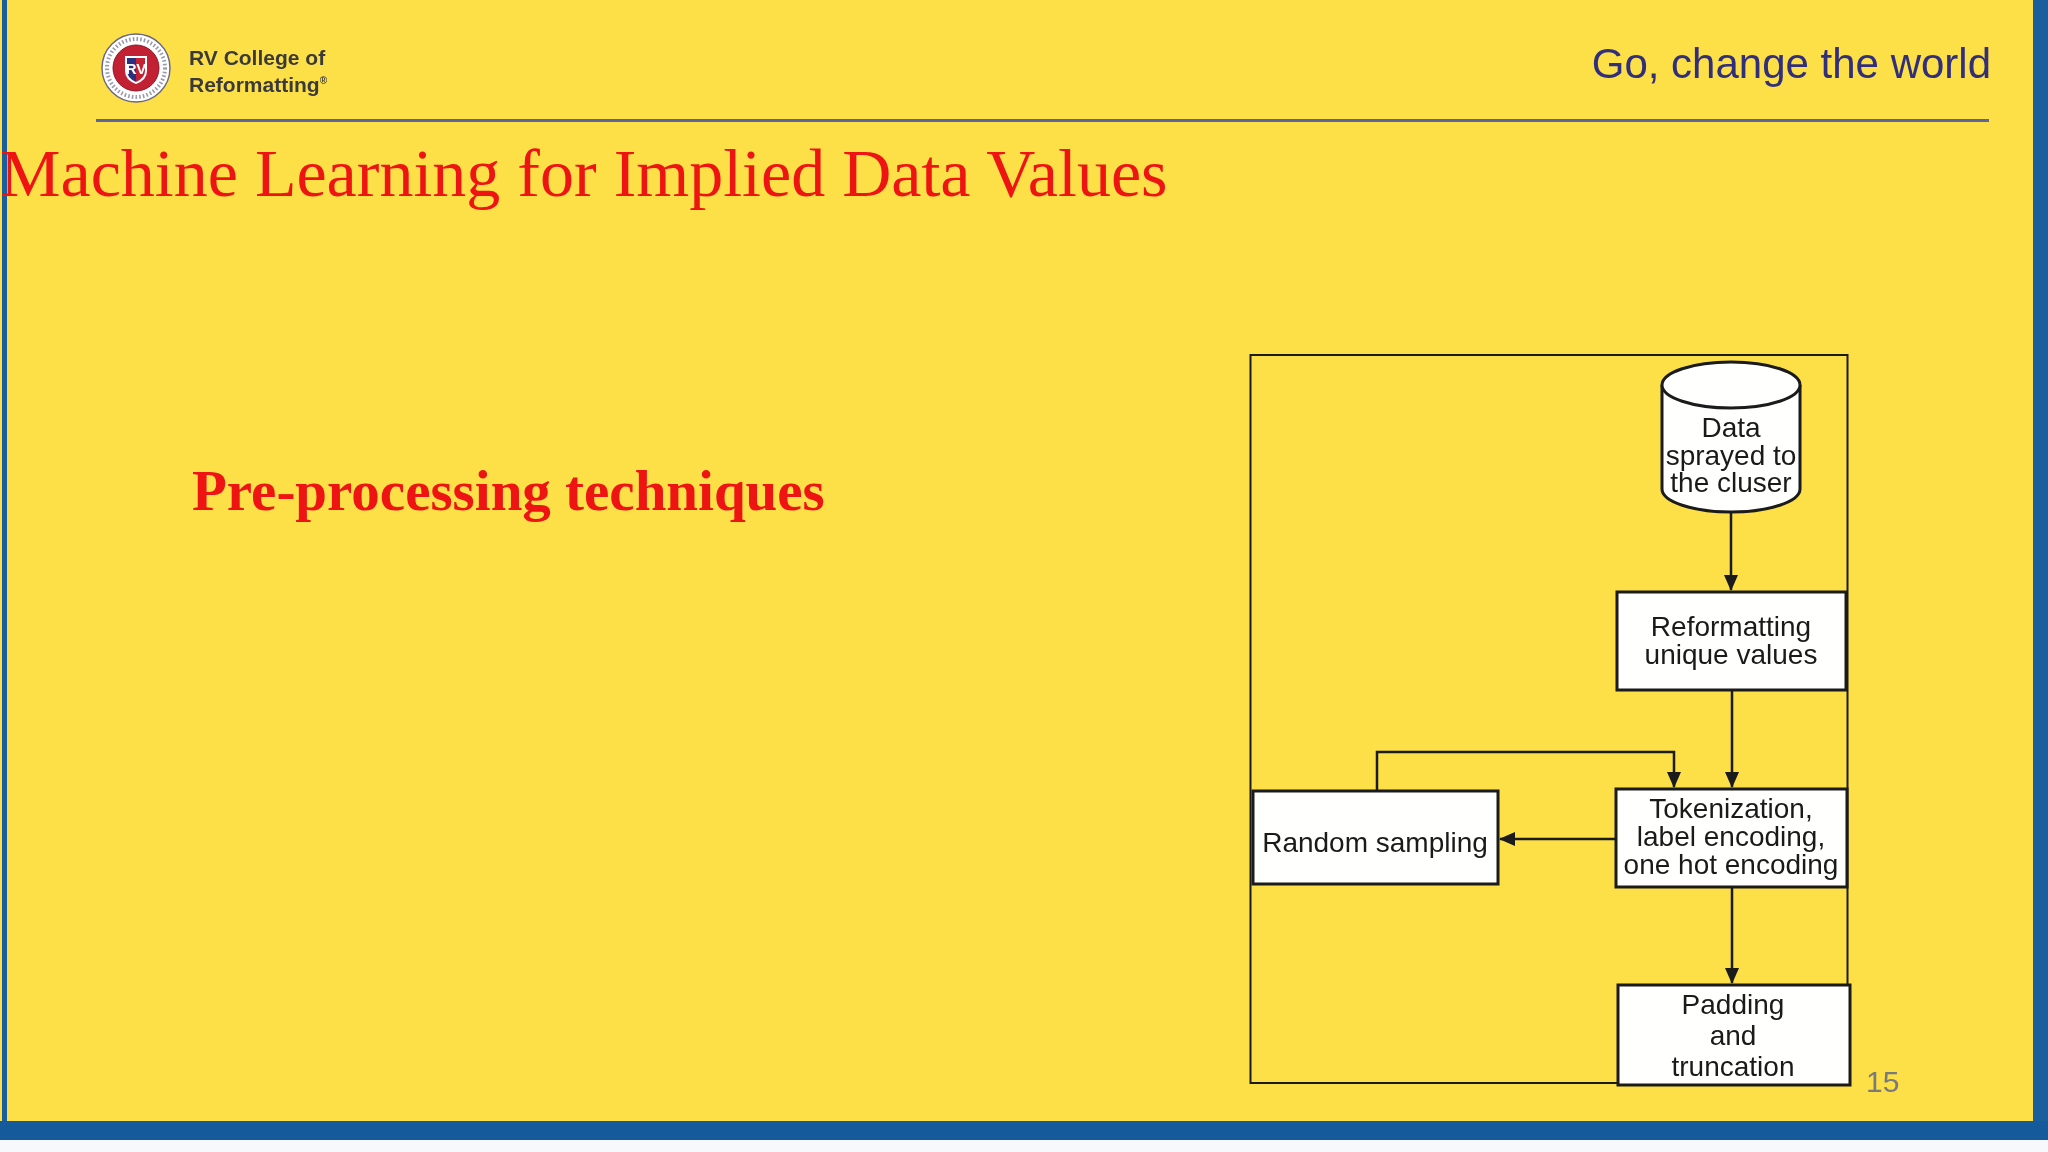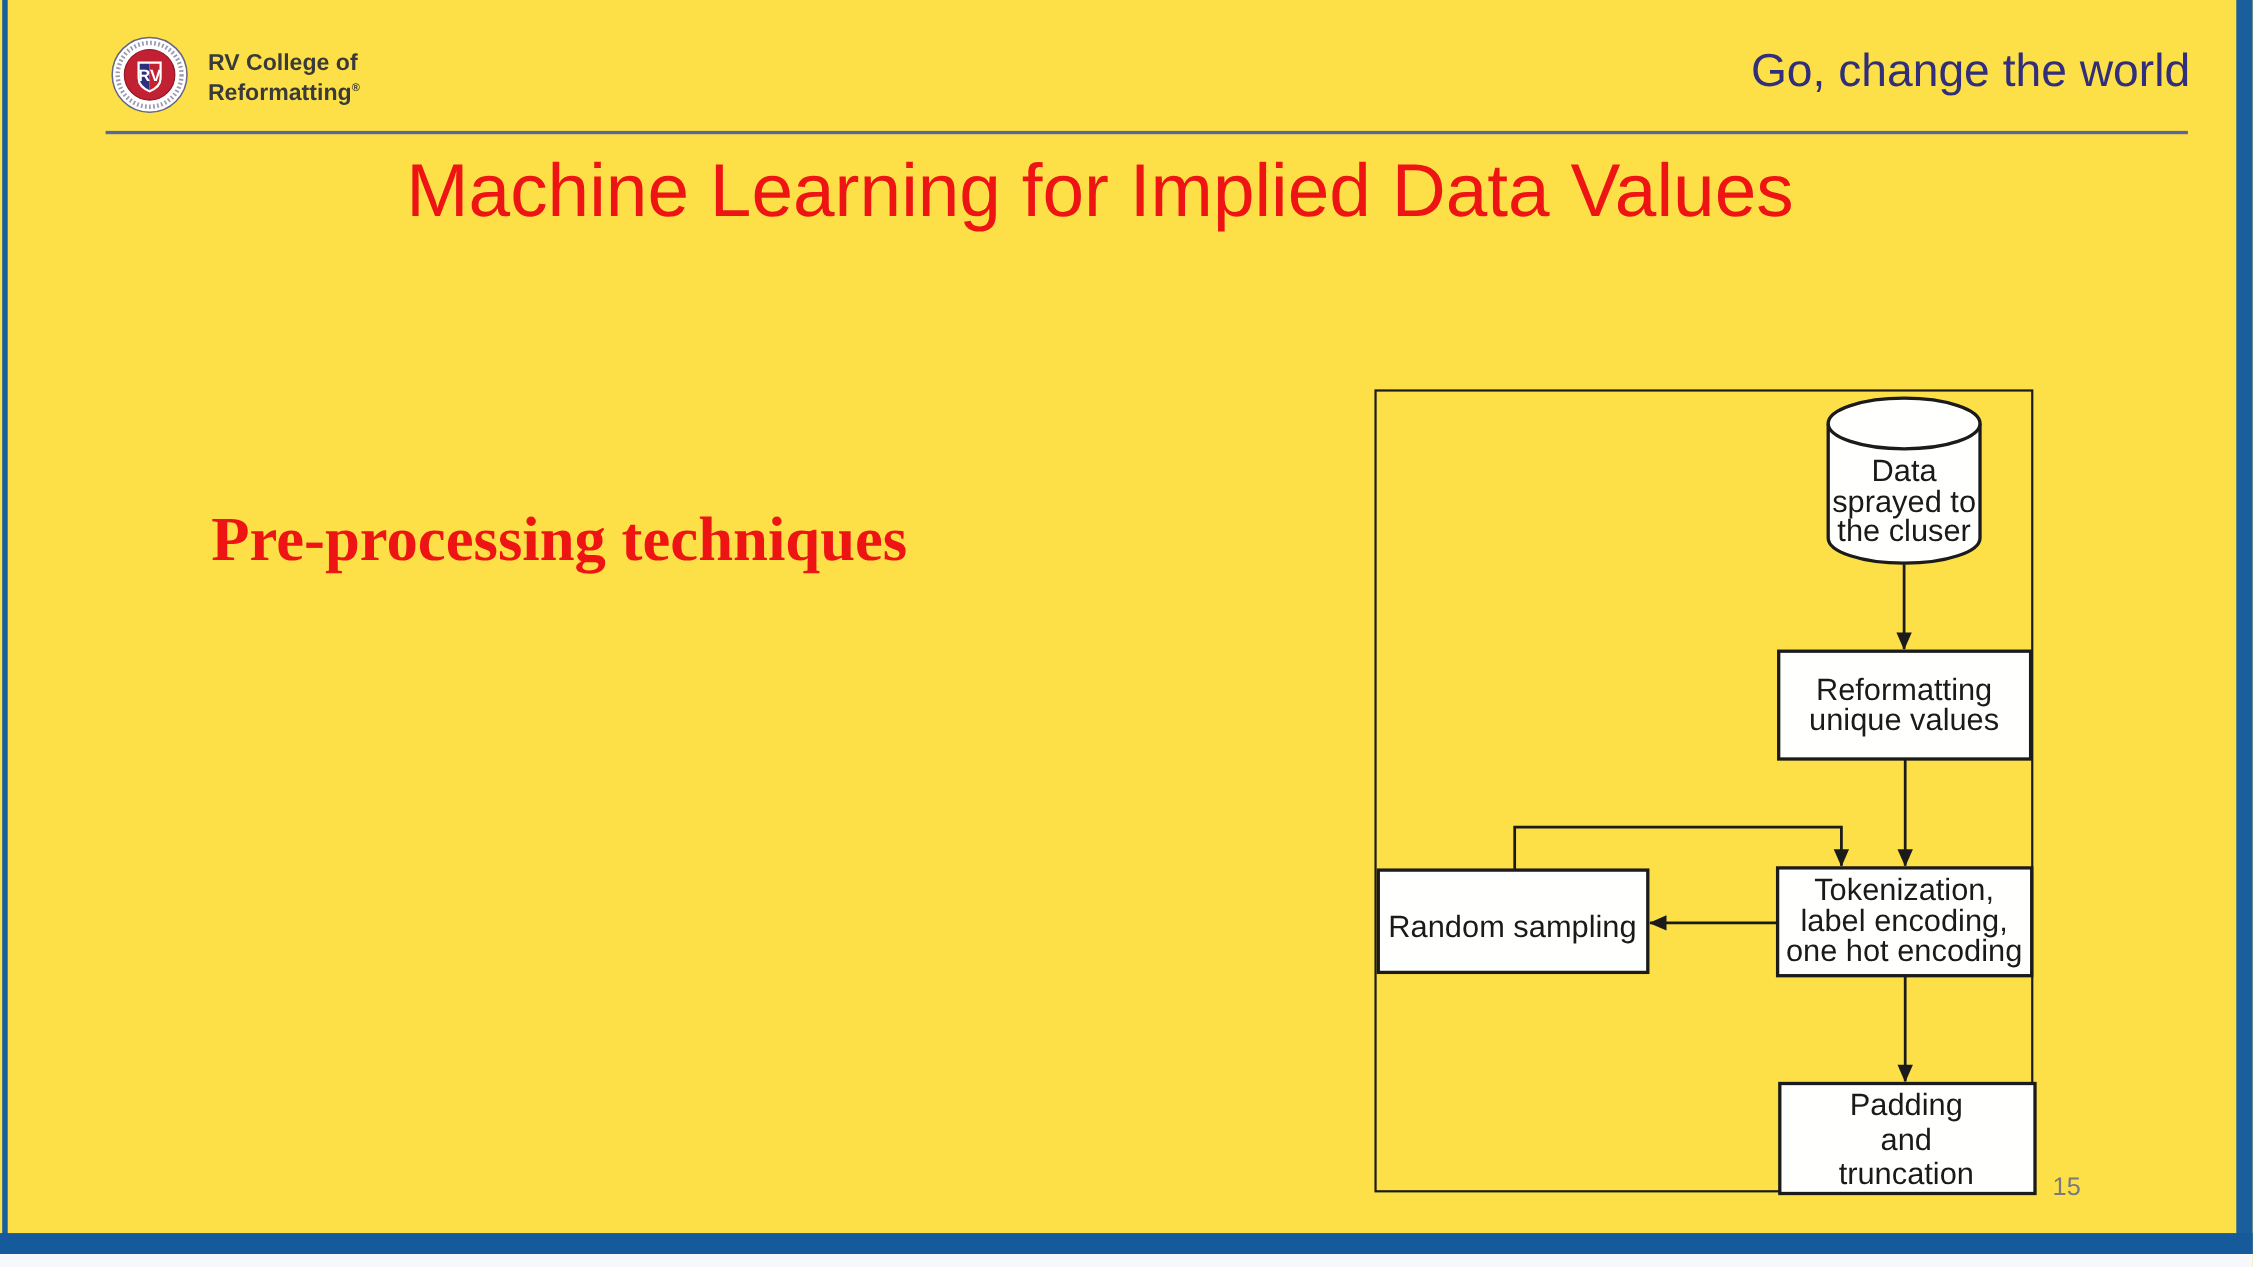--- a/index.html
+++ b/index.html
@@ -24,32 +24,32 @@
   }
   .college-name sup{font-size:10px;}
   .motto{
     position:absolute;right:57px;top:40px;
     font-size:42px;color:#312e7b;
   }
   .header-rule{position:absolute;left:96px;top:119px;width:1893px;height:3px;background:#5a66a0;}
 
   .slide-title{
     position:absolute;left:0;top:134px;width:2000px;
-    text-align:center;
-    font-family:Liberation Sans, sans-serif;
+    text-align:left;
+    font-family:Liberation Serif, serif;
     font-size:68px;color:#ee1414;white-space:nowrap;
   }
   .slide-subtitle{
     position:absolute;left:192px;top:458px;
     font-family:"Liberation Serif", serif;
     font-size:57px;font-weight:bold;color:#ee1414;white-space:nowrap;
   }
   .page-number{
     position:absolute;left:1866px;top:1065px;
-    font-size:23px;color:#7a7a7a;
+    font-size:30px;color:#7a7a7a;
   }
   .flowchart{position:absolute;left:1249px;top:350px;}
   .flowchart text{
     font-family:"Liberation Sans", sans-serif;
     font-size:28px;fill:#1a1a1a;text-anchor:middle;
   }
   .flowchart .shape{fill:#fffffe;stroke:#1b1b1b;stroke-width:3;}
   .flowchart .frame{fill:none;stroke:#1b1b1b;stroke-width:2;}
   .flowchart .edge{fill:none;stroke:#1b1b1b;stroke-width:2.5;}
 </style>

